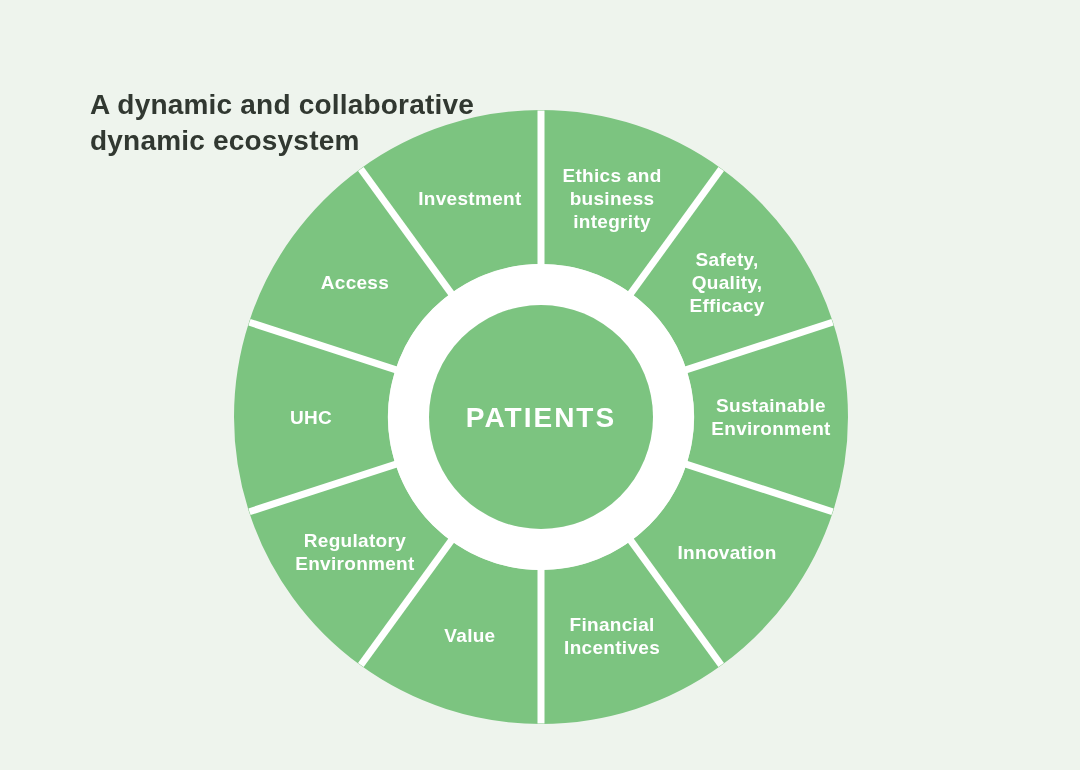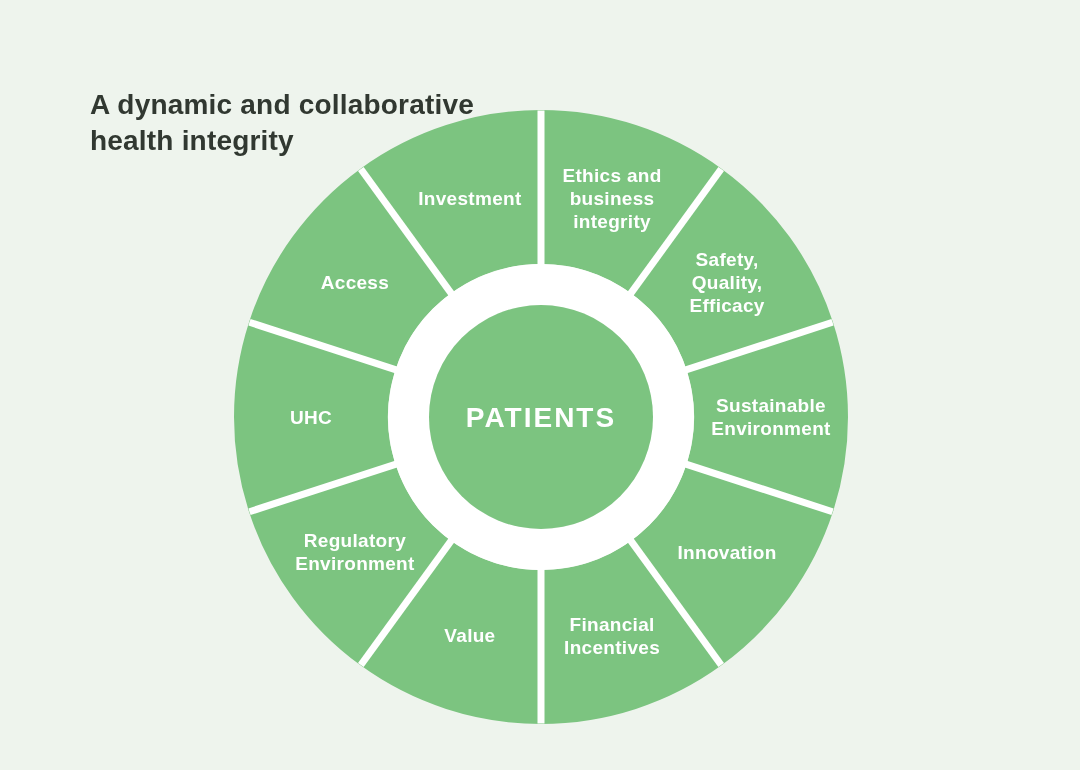--- a/index.html
+++ b/index.html
@@ -84,15 +84,15 @@
         <text text-anchor="middle" fill="#ffffff" class="seg-label"><tspan x="612.07" y="630.94">Financial</tspan><tspan x="612.07" y="653.94">Incentives</tspan></text>
         <text text-anchor="middle" fill="#ffffff" class="seg-label"><tspan x="469.93" y="642.44">Value</tspan></text>
         <text text-anchor="middle" fill="#ffffff" class="seg-label"><tspan x="354.93" y="547.39">Regulatory</tspan><tspan x="354.93" y="570.39">Environment</tspan></text>
         <text text-anchor="middle" fill="#ffffff" class="seg-label"><tspan x="311.00" y="423.70">UHC</tspan></text>
         <text text-anchor="middle" fill="#ffffff" class="seg-label"><tspan x="354.93" y="288.51">Access</tspan></text>
         <text text-anchor="middle" fill="#ffffff" class="seg-label"><tspan x="469.93" y="204.96">Investment</tspan></text>
       </g>
     </svg>
   <div class="page-title" style="color: rgb(49, 56, 49);">
     <div>A dynamic and collaborative</div>
-    <div>health integrity</div>
+    <div>dynamic ecosystem</div>
   </div>
 </div>
 
 </body></html>

